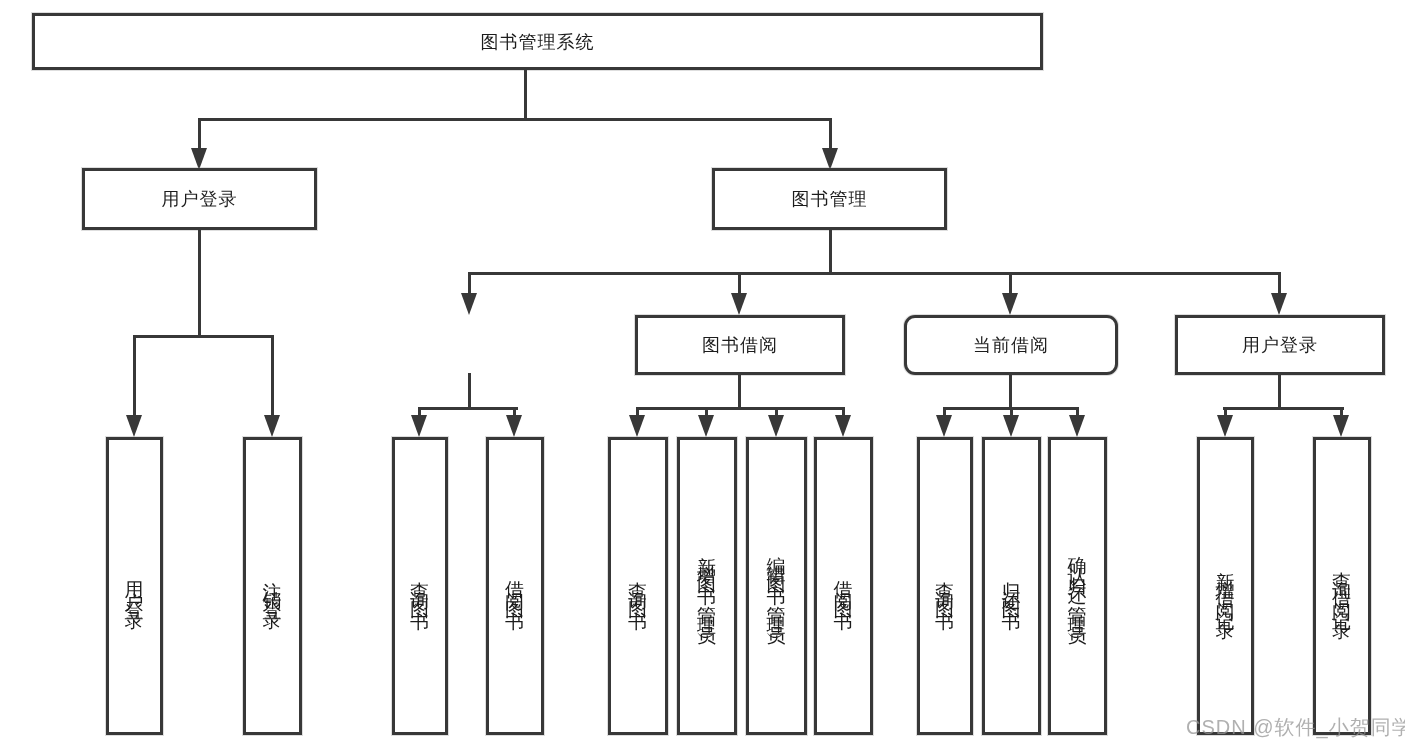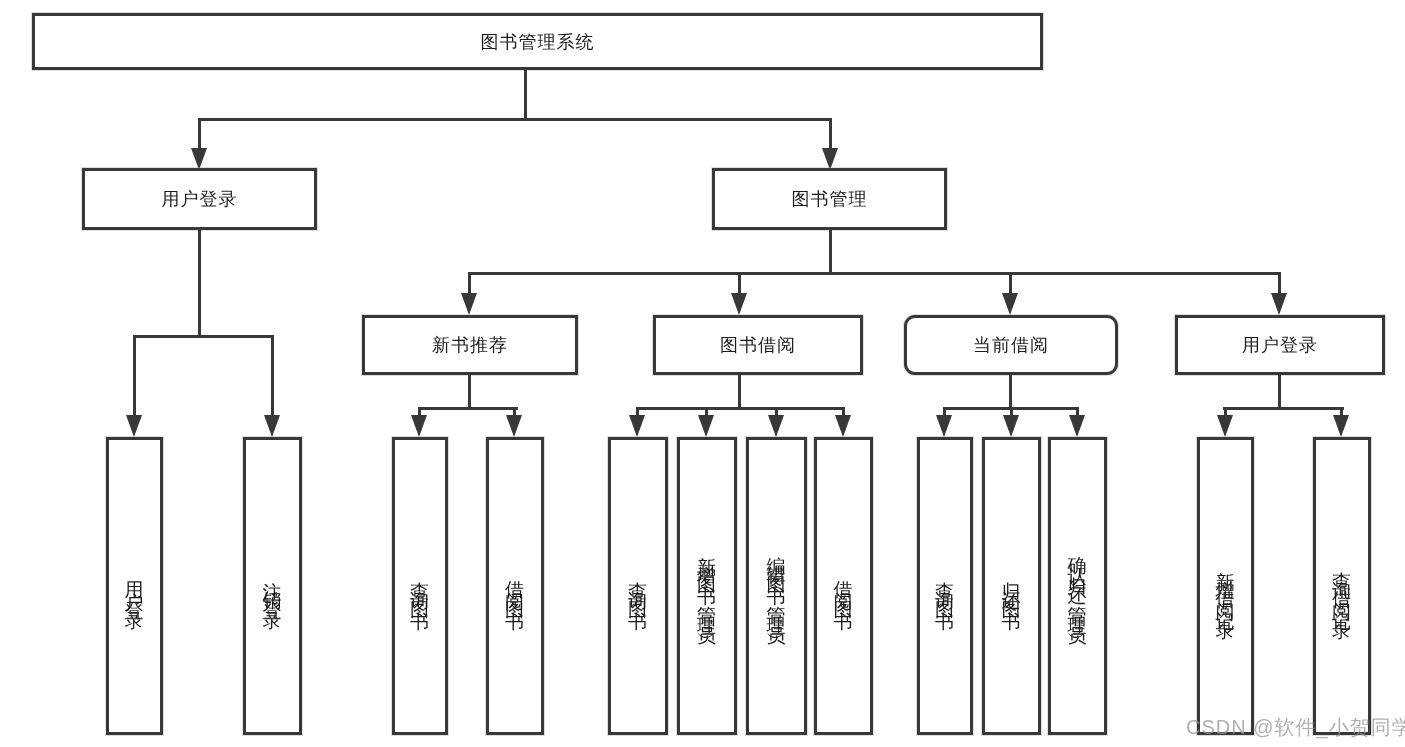--- a/index.html
+++ b/index.html
@@ -97,24 +97,21 @@
   <div class="hline" style="left:468px; top:272px; width:813px;"></div>
   <div class="vline" style="left:468px; top:272px; height:24px;"></div>
   <div class="arrowhead" style="left:461px; top:293px;"></div>
   <div class="vline" style="left:738px; top:272px; height:24px;"></div>
   <div class="arrowhead" style="left:731px; top:293px;"></div>
   <div class="vline" style="left:1009px; top:272px; height:24px;"></div>
   <div class="arrowhead" style="left:1002px; top:293px;"></div>
   <div class="vline" style="left:1278px; top:272px; height:24px;"></div>
   <div class="arrowhead" style="left:1271px; top:293px;"></div>
 
-  <div class="node header" style="left:362px; top:315px; width:216px; height:60px;">
-    <span>新书推荐</span>
-  </div>
-  <div class="node header" style="left:635px; top:315px; width:210px; height:60px;margin-left:18px;">
+  <div class="node header" style="left:635px; top:315px; width:210px; height:60px;">
     <span>图书借阅</span>
   </div>
   <div class="node header" style="left:904px; top:315px; width:214px; height:60px;border-radius:11px;">
     <span>当前借阅</span>
   </div>
   <div class="node header" style="left:1175px; top:315px; width:210px; height:60px;">
     <span>用户登录</span>
   </div>
 
   <div class="vline" style="left:468px; top:373px; height:37px;"></div>

